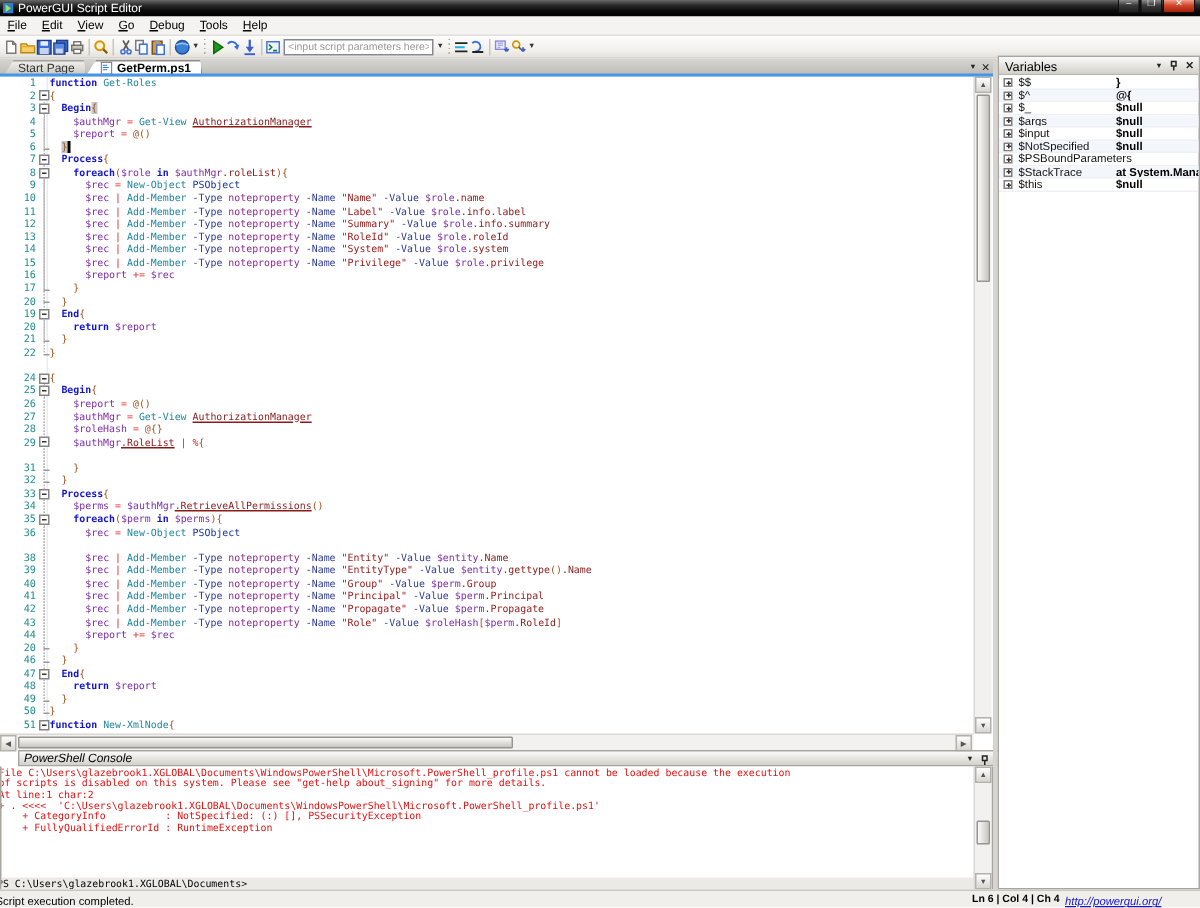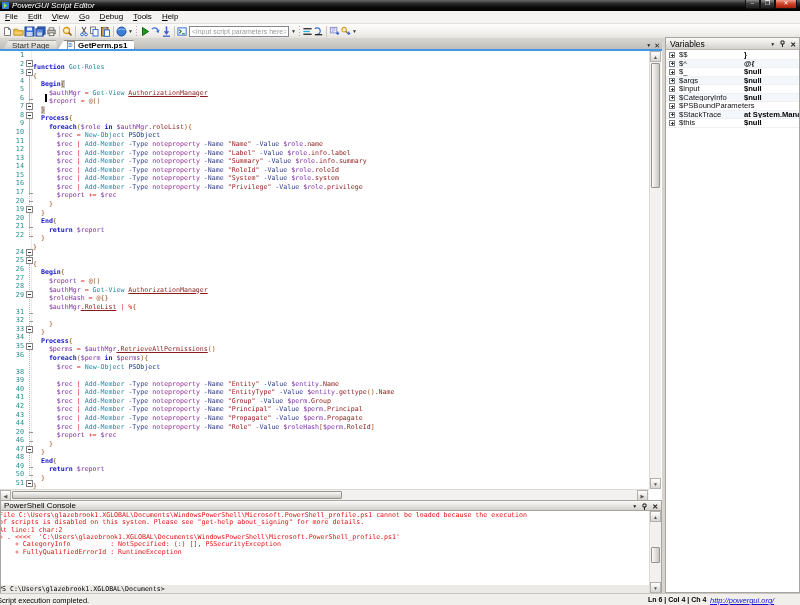--- a/index.html
+++ b/index.html
@@ -5,21 +5,21 @@
   * { margin:0; padding:0; box-sizing:border-box; }
   html,body { width:800px; height:605px; overflow:hidden; background:#fff;
               font-family:"Liberation Sans", sans-serif; }
   #window { position:relative; width:800px; height:605px; background:#fff; }
 
   
   .titlebar { position:absolute; left:0; top:0; width:800px; height:11px;
     background:linear-gradient(#6a6a6a, #2c2c2c 30%, #0a0a0a 65%, #000);
     display:flex; align-items:center; }
   .titlebar .appicon { width:7px; height:7px; margin:0 3px 0 2px; flex:none; }
-  .titlebar .title { color:#fff; font-size:8px; line-height:10px; white-space:nowrap;font-style:italic; }
+  .titlebar .title { color:#fff; font-size:8px; line-height:10px; white-space:nowrap; }
   .winbtns { position:absolute; right:3px; top:0; height:10px; display:flex; }
   .winbtn { width:15px; height:9px; border:1px solid #111; border-top:none;
     background:linear-gradient(#8d8d8d,#3a3a3a 45%,#1f1f1f);
     color:#fff; font-size:6px; line-height:7px; text-align:center;
     border-radius:0 0 2px 2px; }
   .winbtn.close { width:22px; background:linear-gradient(#f2a08c,#d1472b 45%,#a41f0c); }
 
   
   .menubar { position:absolute; left:0; top:11px; width:800px; height:13px;
     background:#f4f3f1; border-bottom:1px solid #e2e0dc; display:flex; align-items:center; }
@@ -62,21 +62,21 @@
   .editor { position:absolute; left:0; top:12px; width:662px; height:438px; background:#fff; overflow:hidden; }
   .gutter-sep { position:absolute; left:31px; top:0; width:1px; height:438px; background:#ececec; }
   .edline { position:absolute; left:0; height:9px; width:650px; z-index:1; }
   .lnum { position:absolute; left:0; top:0; width:24px; text-align:right;
     font-family:"DejaVu Sans Mono",monospace; font-size:6.8px; line-height:8.6px; color:#238e8e; }
   .fold { position:absolute; left:26px; top:0.8px; width:7px; height:7px; }
   .fold.open { border:1px solid #848484; background:#fff; }
   .fold.open::after { content:""; position:absolute; left:1px; top:2px; width:3px; height:1px; background:#333; }
   .fold.close::after { content:""; position:absolute; left:3px; top:4px; width:4px; height:1px; background:#9a9a9a; }
   .foldguide { position:absolute; left:29px; width:0; border-left:1px dotted #b9b9b9; z-index:0; }
-  .codeln { position:absolute; left:33px; top:12px; white-space:pre;
+  .codeln { position:absolute; left:33px; top:0; white-space:pre;
     font-family:"DejaVu Sans Mono",monospace; font-size:6.6px; line-height:8.6px; }
   .caret { position:absolute; width:2px; height:8px; background:#000; top:0.3px; }
 
   
   .k  { color:#1414cc; font-weight:bold; }
   .f  { color:#2186a0; }
   .v  { color:#7d2ea8; }
   .m  { color:#8b1a1a; }
   .t  { color:#8b1a1a; text-decoration:underline; }
   .s  { color:#971616; }
@@ -92,23 +92,23 @@
   .vscroll { position:absolute; width:12px; background:#f2f1ef; border-left:1px solid #dcdad6; }
   .vscroll .arr, .hscroll .arr { position:absolute; width:11px; height:11px;
     background:linear-gradient(#fefefe,#d8d6d2); border:1px solid #b4b1ac;
     color:#555; font-size:5px; text-align:center; line-height:10px; }
   .thumb { position:absolute; background:linear-gradient(90deg,#fafaf9,#c9c6c0); border:1px solid #96948f; border-radius:1px; }
   .editor-vscroll { left:649px; top:12px; height:438px; }
   .hscroll { position:absolute; left:0; top:450px; width:649px; height:11px; background:#f2f1ef; border-top:1px solid #dcdad6; }
   .hscroll .thumb { top:1px; height:8px; background:linear-gradient(#fafaf9,#c9c6c0); }
 
   
-  .panelhdr { position:absolute; left:0; width:662px; height:11px;
+  .panelhdr { position:absolute; left:12px; width:662px; height:11px;
     background:linear-gradient(#fafaf9,#d4d1cc); border:1px solid #a8a5a0;
-    display:flex; align-items:flex-start; font-size:8px; color:#000; padding-left:3px; }
+    display:flex; align-items:flex-start; font-size:8px; color:#000; padding-left:3px;font-style:italic; }
   .panelhdr .hdricons { position:absolute; right:3px; top:1px; display:flex; gap:4px; align-items:center; }
   .panelhdr .hdricons span { font-size:7px; line-height:9px; color:#222; font-weight:bold; }
   .console-body { position:absolute; left:0; top:472px; width:662px; height:82px;
     background:#fff; border-left:1px solid #a8a5a0; border-right:1px solid #a8a5a0; overflow:hidden; }
   .conline { position:absolute; left:-2px; white-space:pre;
     font-family:"DejaVu Sans Mono",monospace; font-size:6.6px; line-height:7.3px; color:#e01212; }
   .prompt-row { position:absolute; left:0; top:74px; width:648px; height:8px; background:#eceae7; }
   .prompt { position:absolute; left:-3px; top:0; white-space:pre;
     font-family:"DejaVu Sans Mono",monospace; font-size:6.6px; line-height:8px; color:#000; }
   .console-vscroll { left:649px; top:472px; height:82px; }
@@ -632,21 +632,21 @@
           <span class="rowline"></span>
         </div>
         <div class="varrow" style="top: 34px;">
           <span class="vexp"></span>
           <span class="vname">$input</span>
           <span class="vval">$null</span>
           <span class="rowline"></span>
         </div>
         <div class="varrow alt" style="top: 42.5px;">
           <span class="vexp"></span>
-          <span class="vname">$CategoryInfo</span>
+          <span class="vname">$NotSpecified</span>
           <span class="vval">$null</span>
           <span class="rowline"></span>
         </div>
         <div class="varrow" style="top: 51px;">
           <span class="vexp"></span>
           <span class="vname">$PSBoundParameters</span>
           <span class="vval"></span>
           <span class="rowline"></span>
         </div>
         <div class="varrow alt" style="top: 59.5px;">

